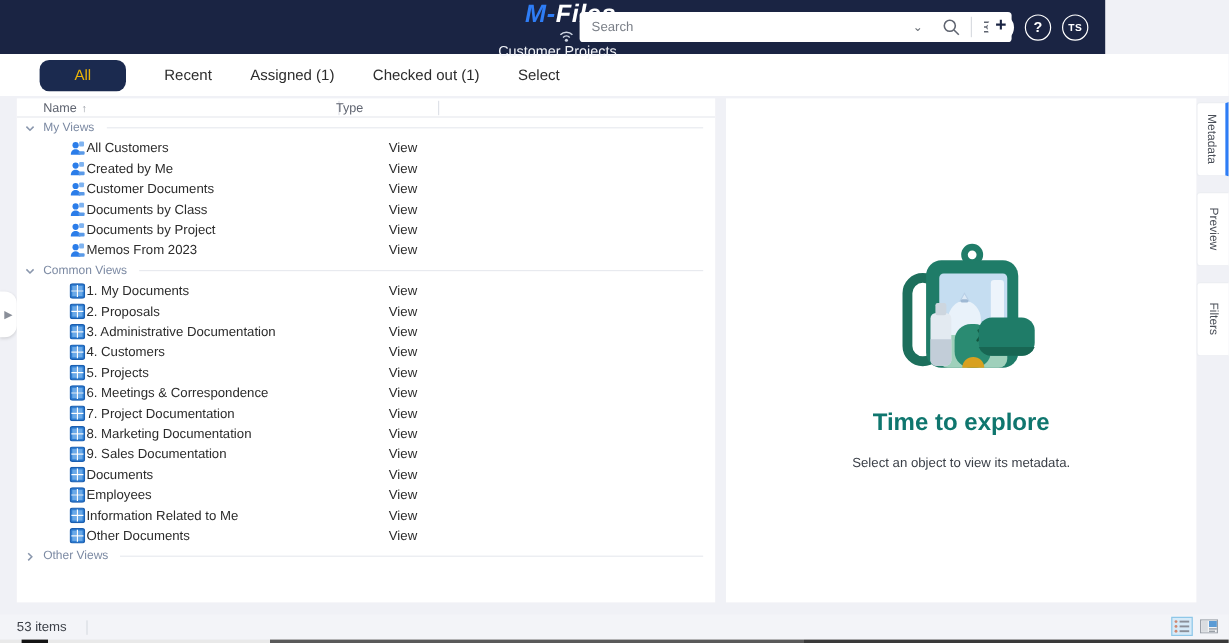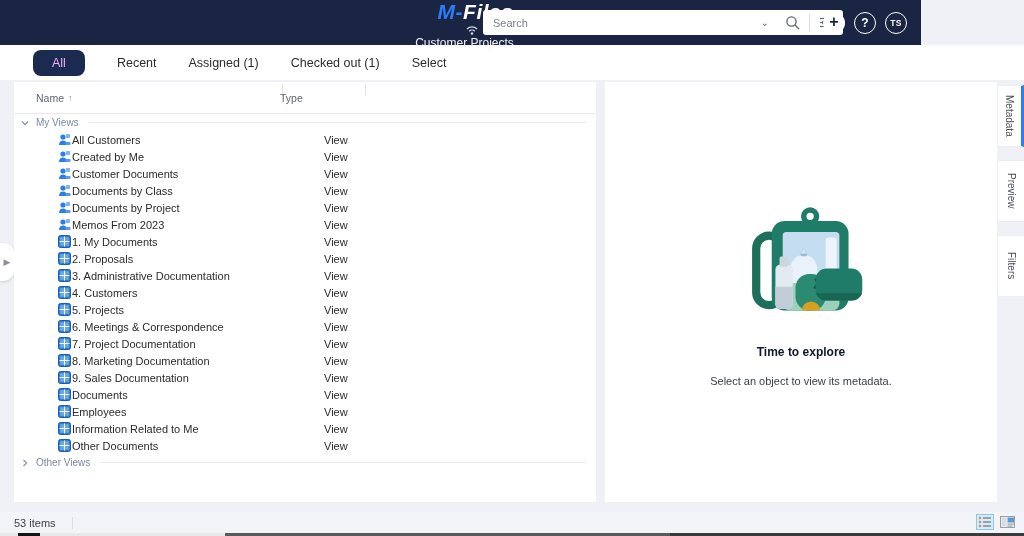--- a/index.html
+++ b/index.html
@@ -20,49 +20,49 @@
   .sb-filter { padding:0 9px; cursor:pointer; display:flex; align-items:center; }
   .tb-actions { position:absolute; right:14px; top:0; height:45px; display:flex; align-items:center; gap:9px; }
   .circle-btn { width:22px; height:22px; border-radius:50%; display:flex; align-items:center; justify-content:center; cursor:pointer; }
   .btn-plus { background:#ffffff; color:#1a2443; font-size:16px; font-weight:bold; line-height:1; padding-bottom:1px; }
   .btn-help { border:1.6px solid #ffffff; color:#ffffff; font-size:12px; font-weight:bold; }
   .btn-avatar { border:1.6px solid #ffffff; color:#ffffff; font-size:8.5px; font-weight:bold; letter-spacing:.3px; }
 
   
   .tabrow { width:1024px; height:35px; background:#ffffff; display:flex; align-items:center; padding-left:33px; gap:32px; }
   .tab { font-size:12.5px; color:#2d2d2d; cursor:pointer; padding:6px 0; }
-  .tab.active { background:#1b2a4f; color:#f0abfc; border-radius:8px; padding:6px 19px; }
+  .tab.active { background:#1b2a4f; color:#eab308; border-radius:8px; padding:6px 29px; }
 
   
   .main { position:relative; width:1024px; height:432px; background:#f0f1f6; }
   .flyout-handle { position:absolute; left:0; top:163px; width:14px; height:38px; background:#ffffff; border-radius:0 10px 10px 0; box-shadow:0 1px 3px rgba(0,0,0,.15); display:flex; align-items:center; justify-content:center; cursor:pointer; color:#8a8f99; font-size:9px; }
 
   .list-panel { position:absolute; left:14px; top:2px; width:582px; height:420px; background:#ffffff; overflow:hidden; }
-  .col-header { position:relative; height:32px; border-bottom:1px solid #e8eaef; display:flex; align-items:center; }
+  .col-header { position:relative; height:16px; border-bottom:1px solid #e8eaef; display:flex; align-items:center; }
   .col-name { position:absolute; left:22px; font-size:10.5px; color:#5f6470; display:flex; align-items:center; gap:4px; cursor:pointer; }
   .col-type { position:absolute; left:266px; font-size:10.5px; color:#5f6470; cursor:pointer; }
   .col-div1 { position:absolute; left:268px; top:2px; width:1px; height:12px; background:#dfe2e8; }
   .col-div2 { position:absolute; left:351px; top:2px; width:1px; height:12px; background:#dfe2e8; }
   .sort-arrow { color:#8a8f99; font-size:9px; }
 
   .group-header { height:17px; display:flex; align-items:center; padding:0 10px 0 6px; cursor:pointer; }
   .group-header .chev { width:10px; height:10px; display:flex; align-items:center; justify-content:center; margin-right:6px; }
   .group-header .glabel { font-size:10px; color:#7c8aa3; white-space:nowrap; }
   .group-header .gline { flex:1; height:1px; background:#e8eaef; margin-left:10px; }
 
   .lrow { position:relative; height:17px; display:flex; align-items:center; cursor:pointer;margin-left:36px; }
   .lrow .ricon { position:absolute; left:8px; width:13px; height:13px; display:flex; align-items:center; justify-content:center; }
   .lrow .rname { position:absolute; left:22px; font-size:11px; color:#2b2b2b; white-space:nowrap; }
   .lrow .rtype { position:absolute; left:274px; font-size:11px; color:#2b2b2b; }
   .icon-person, .icon-grid { display:none; }
   .g-person .icon-person { display:block; }
   .g-grid .icon-grid { display:block; }
 
   .right-panel { position:absolute; left:605px; top:2px; width:392px; height:420px; background:#ffffff; display:flex; flex-direction:column; align-items:center; justify-content:center; }
-  .rp-title { margin-top:16px; font-size:12px; font-weight:600; color:#0f172a; }
+  .rp-title { margin-top:16px; font-size:20px; font-weight:600; color:#0f766e; }
   .rp-sub { margin-top:16px; font-size:11px; color:#3a3f47; }
 
   .side-rail { position:absolute; right:0; top:0; width:27px; height:420px; display:flex; flex-direction:column; padding-top:5px; gap:13px; }
   .side-tab { width:27px; height:62px; background:#ffffff; border:1px solid #eceef2; border-right:none; border-radius:3px 0 0 3px; display:flex; align-items:center; justify-content:center; cursor:pointer; }
   .side-tab span { writing-mode:vertical-rl; font-size:10px; color:#4a4f58; }
   .side-tab.active { border-right:3px solid #2e7df6; }
 
   
   .statusbar { position:relative; width:1024px; height:21px; background:#f3f4f8; display:flex; align-items:center; }
   .item-count { margin-left:14px; font-size:11px; color:#3c4048; }
@@ -239,20 +239,30 @@
           <circle cx="5" cy="4" r="2.6" fill="#2b7de9"></circle>
           <path d="M1 12 C1 8.8 3 7.4 5 7.4 C7 7.4 9 8.8 9 12 Z" fill="#2b7de9"></path>
           <rect x="7.5" y="9" width="5" height="3" rx="0.8" fill="#5a9ae8"></rect>
         </svg>
 
       </span>
       <span class="rname">Memos From 2023</span>
       <span class="rtype">View</span>
     </div>
 
+    <div class="group-header">
+      <span class="chev">
+        <svg class="chev-down" width="8" height="8" viewBox="0 0 8 8">
+              <path d="M1 2.5 L4 5.5 L7 2.5" stroke="#8a97ad" stroke-width="1.3" fill="none"></path>
+            </svg>
+
+      </span>
+      <span class="glabel">Common Views</span>
+      <span class="gline"></span>
+    </div>
 
     <div class="lrow g-grid">
       <span class="ricon">
 
         <svg class="icon-grid" width="13" height="13" viewBox="0 0 13 13">
           <rect x="0.5" y="0.5" width="12" height="12" rx="2" fill="#2e7dd1" stroke="#1c5fb0" stroke-width="1"></rect>
           <rect x="2.2" y="2.2" width="3.8" height="3.8" fill="#6aa9e8"></rect>
           <rect x="7" y="2.2" width="3.8" height="3.8" fill="#6aa9e8"></rect>
           <rect x="2.2" y="7" width="3.8" height="3.8" fill="#6aa9e8"></rect>
           <rect x="7" y="7" width="3.8" height="3.8" fill="#6aa9e8"></rect>

